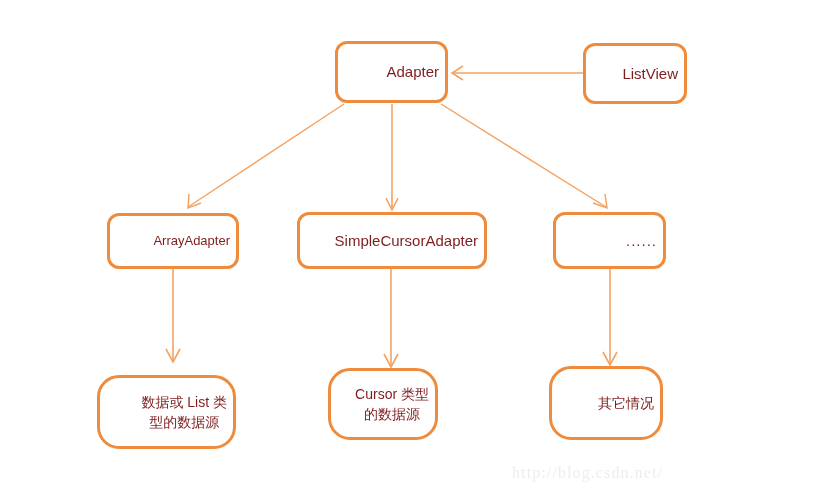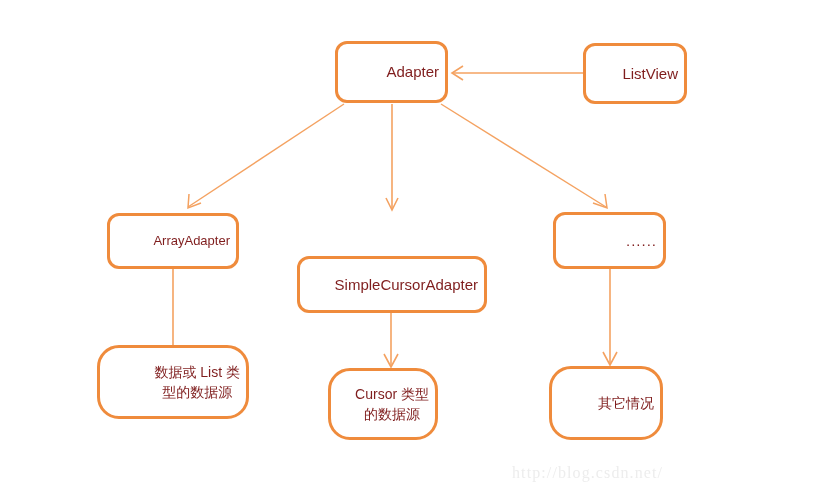--- a/index.html
+++ b/index.html
@@ -56,30 +56,29 @@
     font-size: 15px;
   }
   
   #node-arrayadapter {
     left: 107px; top: 213px; width: 132px; height: 56px;
     font-size: 13px;
   }
   #node-simplecursoradapter {
     left: 297px; top: 212px; width: 190px; height: 57px;
     font-size: 15px;
-    margin-top: 44px;
   }
   #node-ellipsis {
     left: 553px; top: 212px; width: 113px; height: 57px;
     font-size: 15px;
     letter-spacing: 1px;
   }
   
   #node-arraysource {
-    left: 97px; top: 345px; width: 152px; height: 74px;
+    left: 97px; top: 375px; width: 139px; height: 74px;
     font-size: 14px;
   }
   #node-cursorsource {
     left: 328px; top: 368px; width: 110px; height: 72px;
     font-size: 14px;
   }
   #node-othersource {
     left: 549px; top: 366px; width: 114px; height: 74px;
     font-size: 14px;
   }

